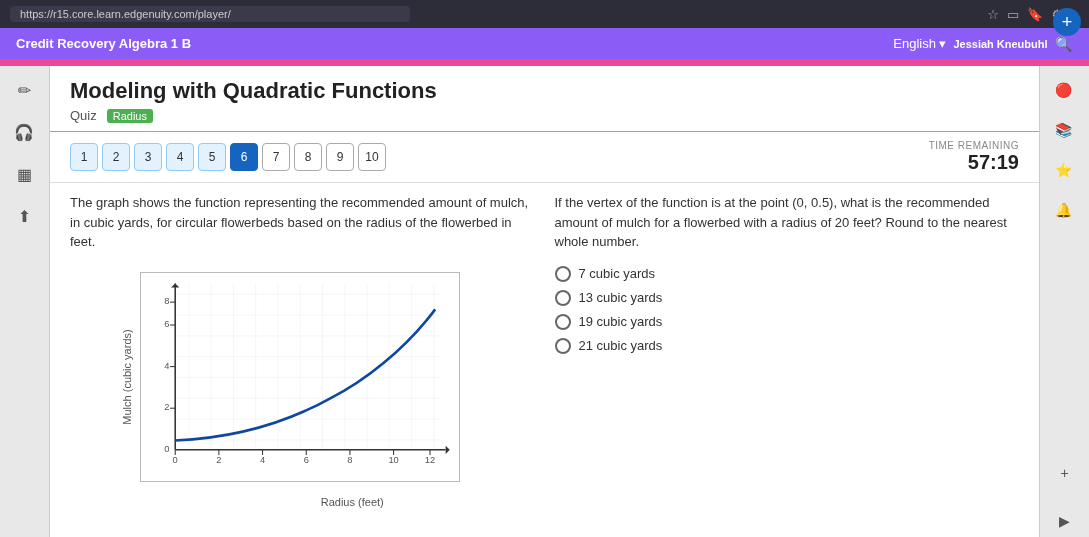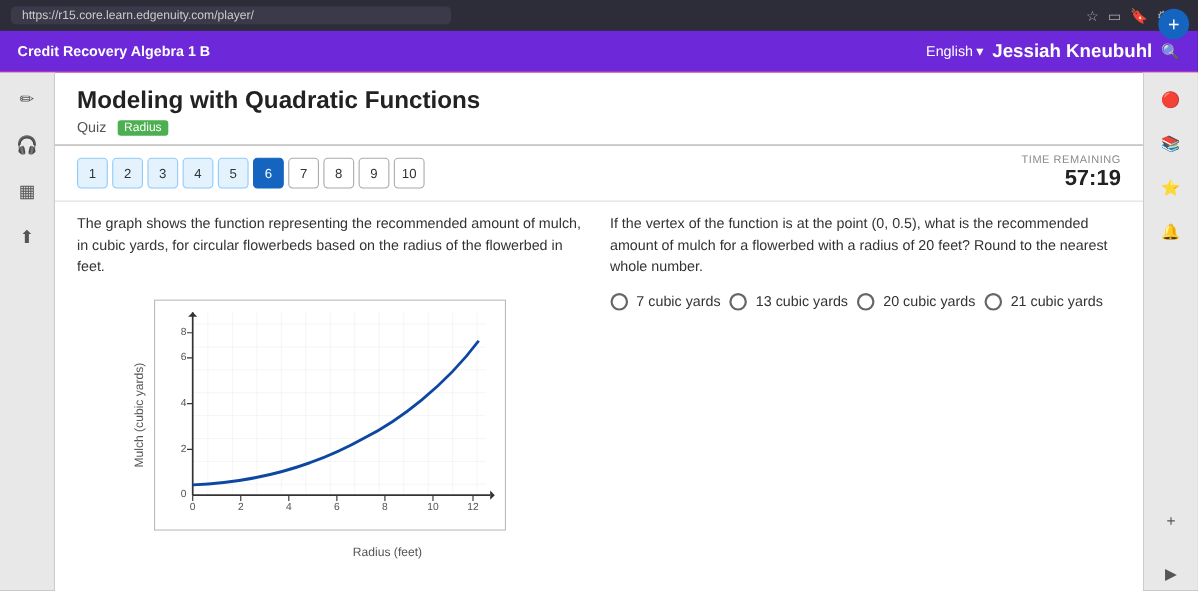--- a/index.html
+++ b/index.html
@@ -34,26 +34,26 @@
       margin-left: auto;
       display: flex;
       align-items: center;
       gap: 8px;
       color: #aaa;
       font-size: 13px;
     }
 
     
     .app-header {
-      background: #6d28d9;
+      background: #8b5cf6;
       height: 38px;
       display: flex;
       align-items: center;
       padding: 0 16px;
-      border-bottom: 1px solid #ec4899;
+      border-bottom: 7px solid #ec4899;
     }
     .app-title {
       color: #fff;
       font-size: 13px;
       font-weight: bold;
     }
     .header-right {
       margin-left: auto;
       display: flex;
       align-items: center;
@@ -62,21 +62,21 @@
     .lang-selector {
       color: #fff;
       font-size: 13px;
       display: flex;
       align-items: center;
       gap: 3px;
       cursor: pointer;
     }
     .user-name {
       color: #fff;
-      font-size: 17px;
+      font-size: 11px;
       font-weight: bold;
     }
     .search-icon-header {
       color: #fff;
       font-size: 14px;
       cursor: pointer;
     }
 
     
     .main-container {
@@ -248,21 +248,21 @@
       flex-direction: column;
     }
     .problem-question {
       font-size: 13px;
       color: #333;
       line-height: 1.5;
       margin-bottom: 14px;
     }
     .answer-choices {
       display: flex;
-      flex-direction: row;
+      flex-direction: column;
       gap: 8px;
     }
     .answer-choice {
       display: flex;
       align-items: center;
       gap: 8px;
       font-size: 13px;
       color: #333;
       cursor: pointer;
     }
@@ -434,21 +434,21 @@
           <label class="answer-choice">
             <div class="radio-btn"></div>
             <span>7 cubic yards</span>
           </label>
           <label class="answer-choice">
             <div class="radio-btn"></div>
             <span>13 cubic yards</span>
           </label>
           <label class="answer-choice">
             <div class="radio-btn"></div>
-            <span>20 cubic yards</span>
+            <span>19 cubic yards</span>
           </label>
           <label class="answer-choice">
             <div class="radio-btn"></div>
             <span>21 cubic yards</span>
           </label>
         </div>
       </div>
     </div>
 
   </div>

